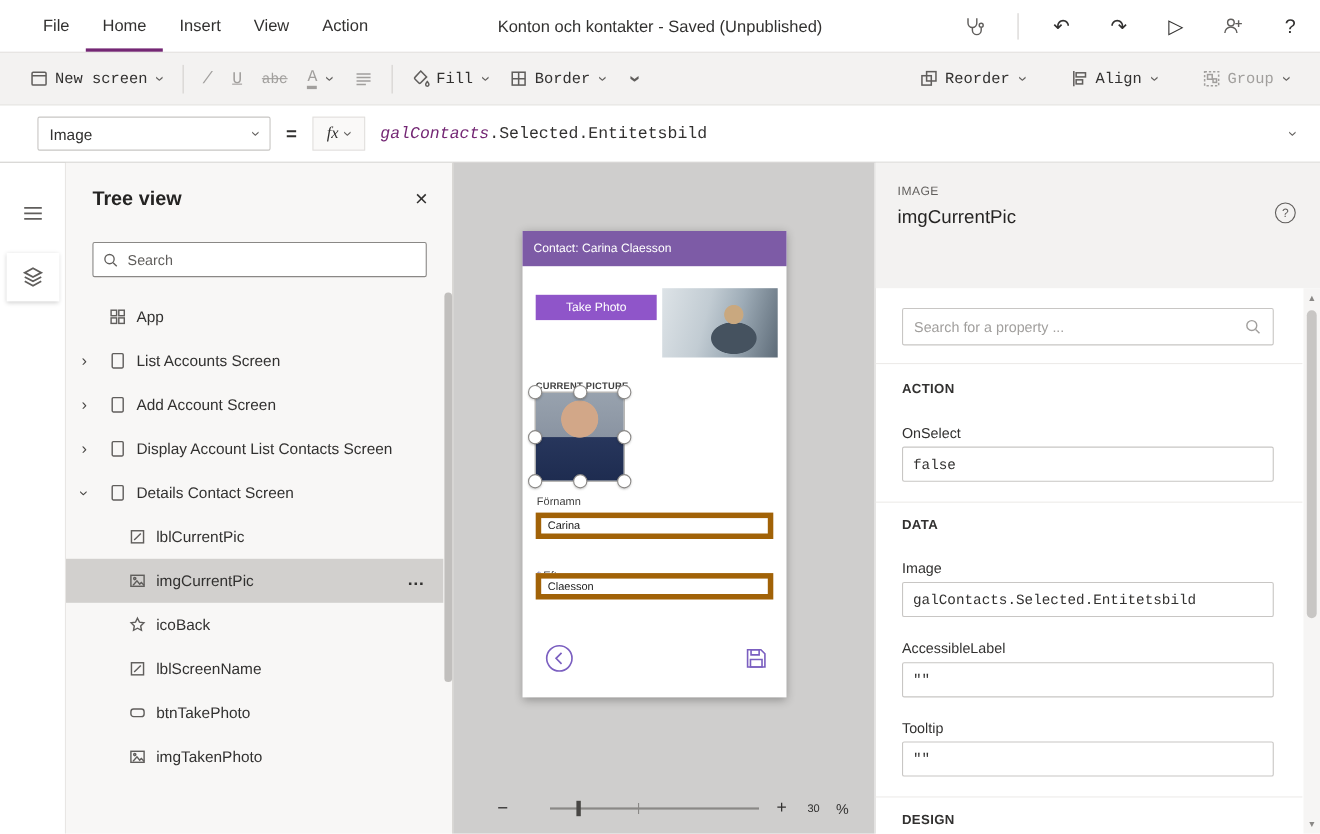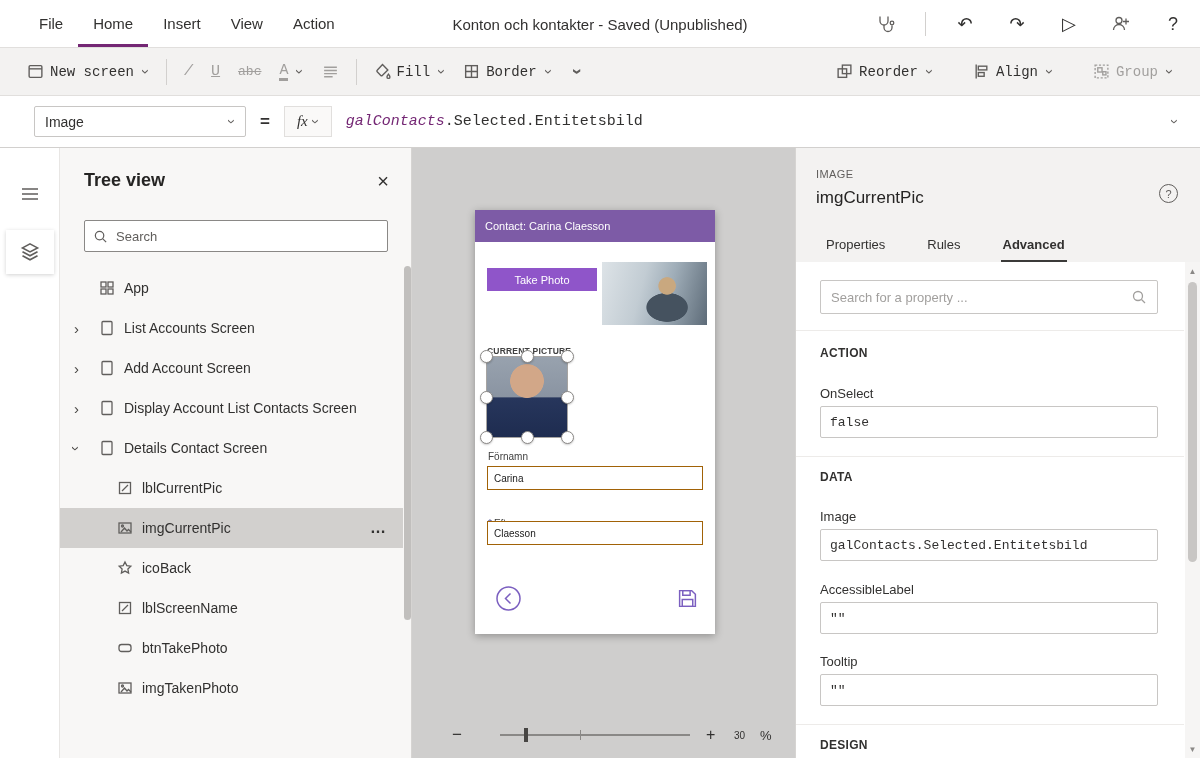--- a/index.html
+++ b/index.html
@@ -76,21 +76,21 @@
       radial-gradient(circle at 62% 38%, #c9a87f 0 11%, rgba(0,0,0,0) 12%),
       radial-gradient(ellipse at 62% 72%, #45525f 0 22%, rgba(0,0,0,0) 23%),
       linear-gradient(105deg, #dde3e7 0%, #c2ccd3 38%, #9fadb8 62%, #5d6b78 100%); }
   .curpic-label { position: absolute; left: 12px; top: 136px; font-size: 8.5px; font-weight: bold; color: #404040; letter-spacing: .2px; }
   .curpic { position: absolute; left: 12px; top: 147px; width: 80px; height: 80px; outline: 1px solid #a6a4a2;
     background:
       radial-gradient(circle at 50% 30%, #d2a788 0 24%, rgba(0,0,0,0) 25%),
       linear-gradient(180deg, #98a2ae 0%, #8a94a2 50%, #27365c 51%, #1e2c50 100%); }
   .handle { position: absolute; width: 13px; height: 13px; border-radius: 50%; background: #fff; border: 1px solid #8a8886; box-shadow: 0 1px 2px rgba(0,0,0,.2); }
   .field-label { position: absolute; left: 13px; font-size: 10px; color: #404040; }
-  .field-input { position: absolute; left: 12px; width: 216px; height: 24px; border: 1px solid #a16207; background: #fff; font-size: 10px; padding: 0 6px; font-family: inherit; color: #202020; }
+  .field-input { position: absolute; left: 12px; width: 216px; height: 24px; border: 5px solid #a16207; background: #fff; font-size: 10px; padding: 0 6px; font-family: inherit; color: #202020; }
   .req { color: #3a3a8c; margin-right: 2px; }
   .phone-back { position: absolute; left: 20px; top: 375px; cursor: pointer; }
   .phone-save { position: absolute; left: 202px; top: 378px; cursor: pointer; }
 
   .zoombar { position: absolute; left: 0; right: 0; bottom: 0; height: 46px; display: flex; align-items: center; }
   .zoom-minus { position: absolute; left: 40px; font-size: 17px; color: #323130; cursor: pointer; }
   .zoom-track { position: absolute; left: 88px; width: 190px; height: 2px; background: #8a8886; }
   .zoom-thumb { position: absolute; left: 24px; top: -6px; width: 4px; height: 14px; background: #484644; cursor: pointer; }
   .zoom-tick { position: absolute; left: 80px; top: -4px; width: 1px; height: 10px; background: #8a8886; }
   .zoom-plus { position: absolute; left: 294px; font-size: 16px; color: #323130; cursor: pointer; }
@@ -427,25 +427,20 @@
         <span class="zoom-val">30</span>
         <span class="zoom-unit">%</span>
       </div>
     </section>
 
     <aside class="props">
       <div class="props-head">
         <div class="ptype">IMAGE</div>
         <div class="pname">imgCurrentPic</div>
         <div class="phelp">?</div>
-        <div class="ptabs">
-          <div class="ptab">Properties</div>
-          <div class="ptab">Rules</div>
-          <div class="ptab active">Advanced</div>
-        </div>
       </div>
       <div class="prop-search">
         <input placeholder="Search for a property ..." style="">
         <svg width="16" height="16" viewBox="0 0 16 16" class="ic" style="stroke:#a19f9d">
             <circle cx="7" cy="7" r="4.5"></circle>
             <path d="M10.5 10.5L14 14"></path>
           </svg>
       </div>
       <div class="pdivider" style="top:182px"></div>
       <div class="psection-title" style="top:198px">ACTION</div>

